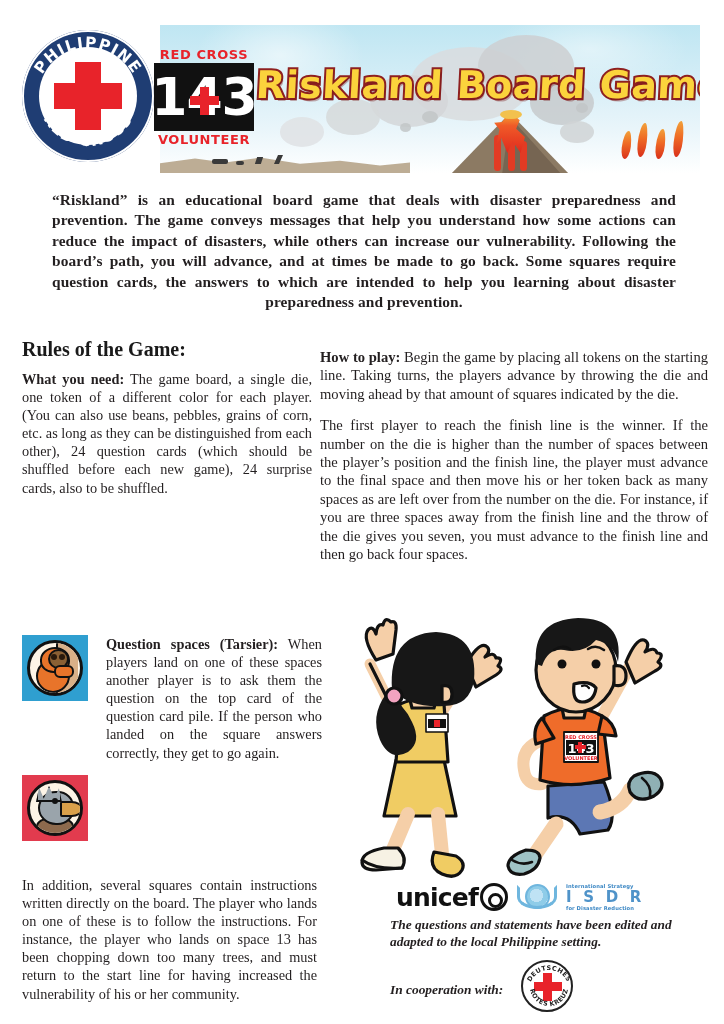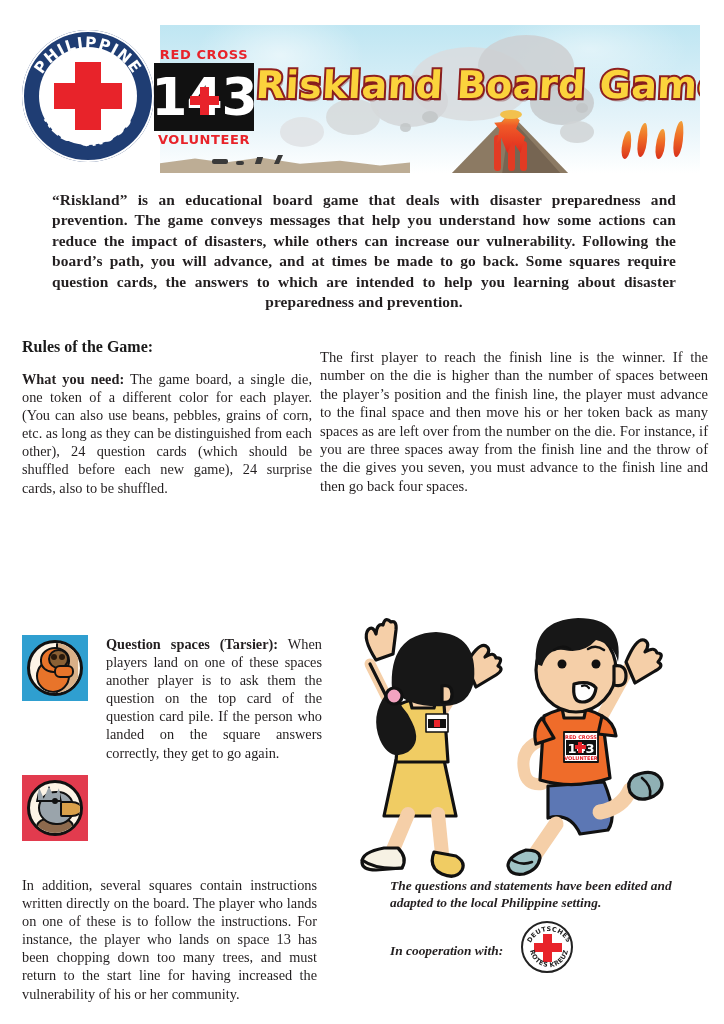--- a/index.html
+++ b/index.html
@@ -227,21 +227,21 @@
     color: #231f20;
     text-align: justify;
     text-align-last: center;
     letter-spacing: .1px;
   }
 
   .rules-title {
     position: absolute;
     left: 22px;
     top: 338px;
-    font-size: 16px;
+    font-size: 20px;
     font-weight: bold;
     color: #1a1a1a;
   }
 
   .col-left {
     position: absolute;
     left: 22px;
     top: 370px;
     width: 290px;
     font-size: 14.3px;
@@ -521,20 +521,23 @@
 
   <div class="rules-title">Rules of the Game:</div>
 
   <div class="col-left">
     <p>
       <span class="lead">What you need:</span><span> The game board, a single die, one token of a different color for each player. (You can also use beans, pebbles, grains of corn, etc. as long as they can be distinguished from each other), 24 question cards (which should be shuffled before each new game), 24 surprise cards, also to be shuffled.</span>
     </p>
   </div>
 
   <div class="col-right">
+    <p>
+      <span class="lead">How to play:</span><span> Begin the game by placing all tokens on the starting line. Taking turns, the players advance by throwing the die and moving ahead by that amount of squares indicated by the die.</span>
+    </p>
     <p>The first player to reach the finish line is the winner. If the number on the die is higher than the number of spaces between the player’s position and the finish line, the player must advance to the final space and then move his or her token back as many spaces as are left over from the number on the die. For instance, if you are three spaces away from the finish line and the throw of the die gives you seven, you must advance to the finish line and then go back four spaces.</p>
   </div>
 
   <div class="icon-block" style="left:22px; top:635px;">
     <div class="badge badge-tarsier">
       <div class="disc">
         <div class="tars-branch"></div>
         <div class="tars-body"></div>
         <div class="tars-head"></div>
         <div class="tars-face"></div>
@@ -643,20 +646,37 @@
         <path d="M196,242 q-18,6 -18,16 q2,10 16,8 q14,-4 16,-16 q0,-8 -14,-8 z" fill="#9fc3c6"></path>
         <path d="M182,252 q10,6 20,2" fill="none" stroke-width="2.6"></path>
         <path d="M304,168 q18,-8 26,2 q6,10 -6,18 q-16,8 -24,-4 q-4,-10 4,-16 z" fill="#8fb0b4"></path>
         <path d="M312,170 q10,8 8,18" fill="none" stroke-width="2.6"></path>
       </g>
     </svg>
   </div>
 
   <div class="footer">
 
+    <div class="logo-row">
+      <div class="unicef-wrap">
+        <span class="unicef-word">unicef</span>
+        <span class="unicef-mark"></span>
+      </div>
+
+      <div class="un-mark">
+        <span class="un-globe"></span>
+        <span class="un-wreath"></span>
+      </div>
+
+      <div class="isdr">
+        <div class="strategy">International Strategy</div>
+        <div class="word">I S D R</div>
+        <div class="reduction">for Disaster Reduction</div>
+      </div>
+    </div>
 
     <div class="line">The questions and statements have been edited and</div>
     <div class="line">adapted to the local Philippine setting.</div>
 
     <div class="coop-row">
       <div class="line" style="margin-top:24px;">In cooperation with:</div>
       <div class="drk-logo">
         <span class="dcross-v"></span>
         <span class="dcross-h"></span>
         <svg class="drk-arc" viewBox="0 0 52 52" style="position:absolute;left:0;top:0;width:52px;height:52px;">

